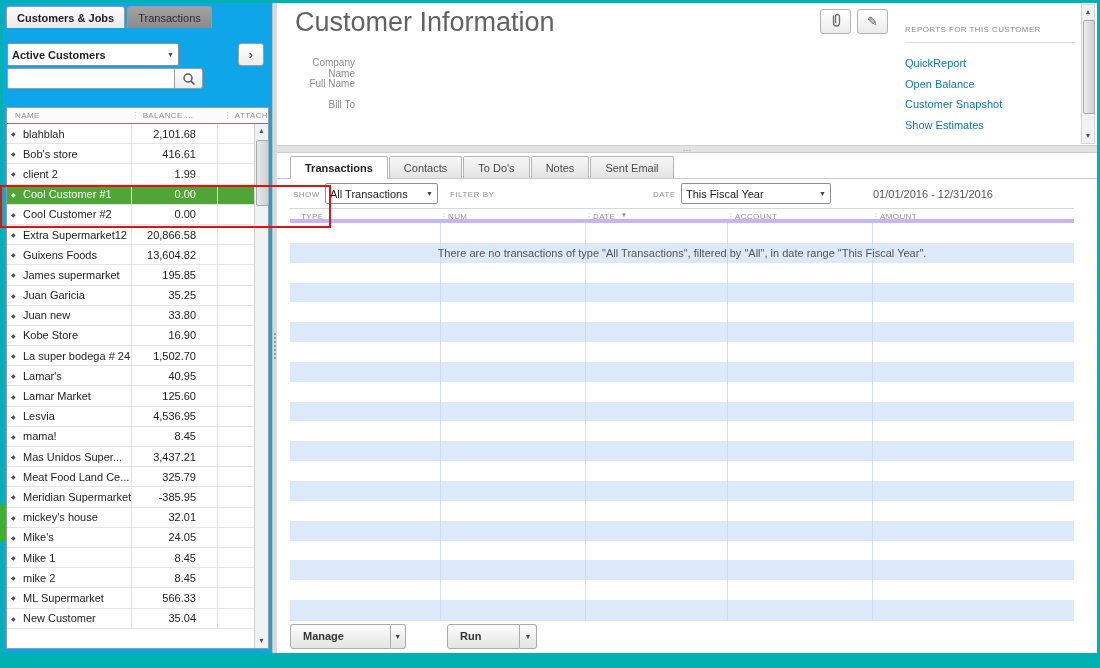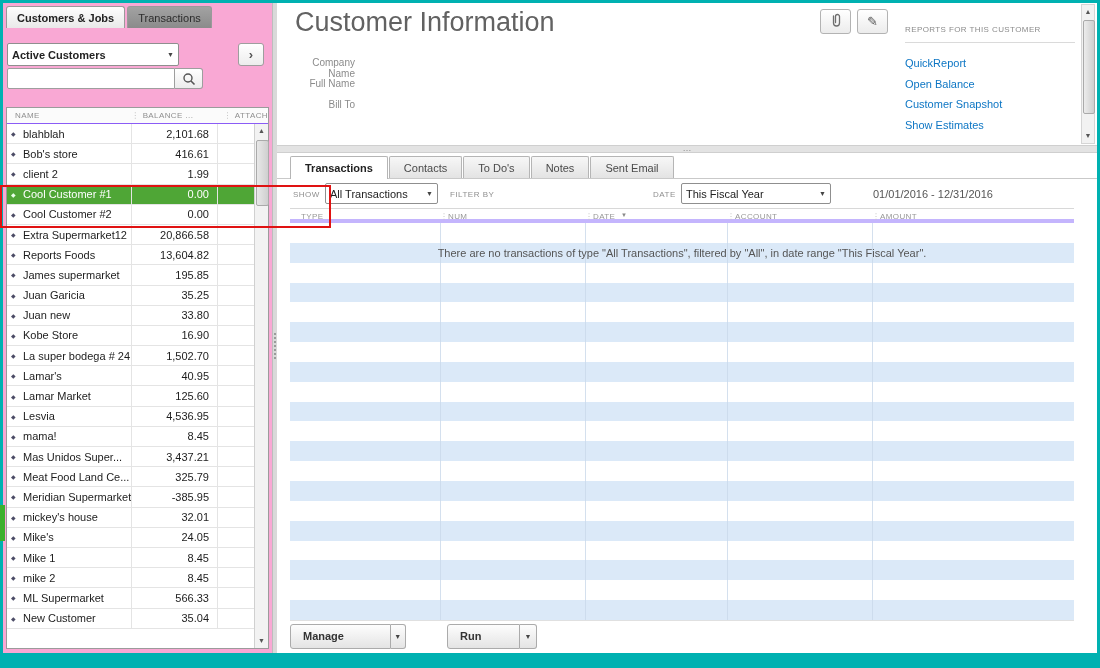--- a/index.html
+++ b/index.html
@@ -7,21 +7,21 @@
     width:1100px;height:668px;position:relative;overflow:hidden;
     background:#006e6e;
     font-family:"Liberation Sans", sans-serif;
     -webkit-font-smoothing:antialiased;
   }
   .window{position:absolute;left:0;top:0;width:1100px;height:668px;
     background:var(--window-border,#00b1b1);}
   .inner{position:absolute;left:3px;top:3px;width:1094px;height:650px;background:#ffffff;overflow:hidden;}
 
   
-  .sidebar{position:absolute;left:0;top:0;width:269px;height:650px;background:#f9a8d4;border-right:1px solid #bdbdbd;}
+  .sidebar{position:absolute;left:0;top:0;width:269px;height:650px;background:#0ea5e9;border-right:1px solid #bdbdbd;}
   .sb-tabs{position:absolute;left:3px;top:3px;height:22px;display:flex;}
   .sb-tab{height:22px;line-height:22px;padding:0 10px;font-size:11px;border:1px solid #9a9a9a;border-bottom:none;
     border-radius:3px 3px 0 0;box-sizing:border-box;cursor:default;}
   .sb-tab.active{background:linear-gradient(#fdfdfd,#e9e9e9);font-weight:bold;color:#222;z-index:2;}
   .sb-tab.dark{background:linear-gradient(#a2a2a2,#8b8b8b);color:#2c2c2c;margin-left:2px;}
   .sb-filter{position:absolute;left:4px;top:40px;width:261px;height:23px;}
   .dropdown{background:#fff;border:1px solid #8f8f8f;border-radius:2px;display:flex;align-items:center;
     box-sizing:border-box;font-size:11px;color:#222;padding:0 4px;height:100%;}
   .dropdown .dd-arrow{margin-left:auto;font-size:7px;color:#444;padding-left:4px;}
   .cust-filter{position:absolute;left:0;top:0;width:172px;height:23px;font-weight:bold;}
@@ -38,21 +38,21 @@
   .cust-head{position:absolute;left:0;top:0;width:100%;height:15px;border-bottom:1px solid #8b5cf6;background:#fbfbfb;
     display:flex;align-items:center;font-size:8px;color:#8f8f8f;letter-spacing:.4px;}
   .cust-head .ch-name{width:118px;padding-left:8px;}
   .cust-head .ch-bal{width:82px;}
   .cust-head .ch-att{flex:1;}
   .cust-head .sep{color:#c0c0c0;font-size:8px;margin-right:3px;}
   .cust-body{position:absolute;left:0;top:16px;right:14px;bottom:0;overflow:hidden;}
   .c-row{height:20.2px;box-sizing:border-box;border-bottom:1px solid #e4e4e4;display:flex;align-items:center;font-size:11px;color:#1c1c1c;background:#fff;justify-content:flex-end;}
   .c-row .c-diamond{width:12px;padding-left:4px;font-size:6px;color:#4c4c66;}
   .c-row .c-name{width:108px;white-space:nowrap;overflow:hidden;border-right:1px solid #e4e4e4;height:100%;display:flex;align-items:center;}
-  .c-row .c-bal{width:86px;text-align:right;padding-right:8px;border-right:1px solid #e4e4e4;height:100%;display:flex;align-items:center;justify-content:flex-end;box-sizing:border-box;}
+  .c-row .c-bal{width:86px;text-align:right;padding-right:21px;border-right:1px solid #e4e4e4;height:100%;display:flex;align-items:center;justify-content:flex-end;box-sizing:border-box;}
   .c-row .c-att{flex:1;}
   .c-row.selected{background:var(--sel,#4fa636);color:#fff;}
   .c-row.selected .c-diamond{color:#eaffea;}
   .sb-scroll{position:absolute;right:0;top:16px;width:14px;bottom:0;background:#f2f2f2;border-left:1px solid #d0d0d0;box-sizing:border-box;}
   .scroll-arrow{position:absolute;left:0;width:100%;height:14px;font-size:7px;color:#555;text-align:center;line-height:14px;}
   .sb-scroll .up{top:0;}
   .sb-scroll .down{bottom:0;}
   .sb-scroll .thumb{position:absolute;left:1px;top:16px;width:11px;height:64px;background:linear-gradient(90deg,#e8e8e8,#cfcfcf);border:1px solid #aaa;border-radius:2px;}
 
   
@@ -186,21 +186,21 @@
 
   <div class="c-row">
     <span class="c-diamond">◆</span>
     <span class="c-name">Extra Supermarket12</span>
     <span class="c-bal">20,866.58</span>
     <span class="c-att"></span>
   </div>
 
   <div class="c-row">
     <span class="c-diamond">◆</span>
-    <span class="c-name">Reports Foods</span>
+    <span class="c-name">Guixens Foods</span>
     <span class="c-bal">13,604.82</span>
     <span class="c-att"></span>
   </div>
 
   <div class="c-row">
     <span class="c-diamond">◆</span>
     <span class="c-name">James supermarket</span>
     <span class="c-bal">195.85</span>
     <span class="c-att"></span>
   </div>

